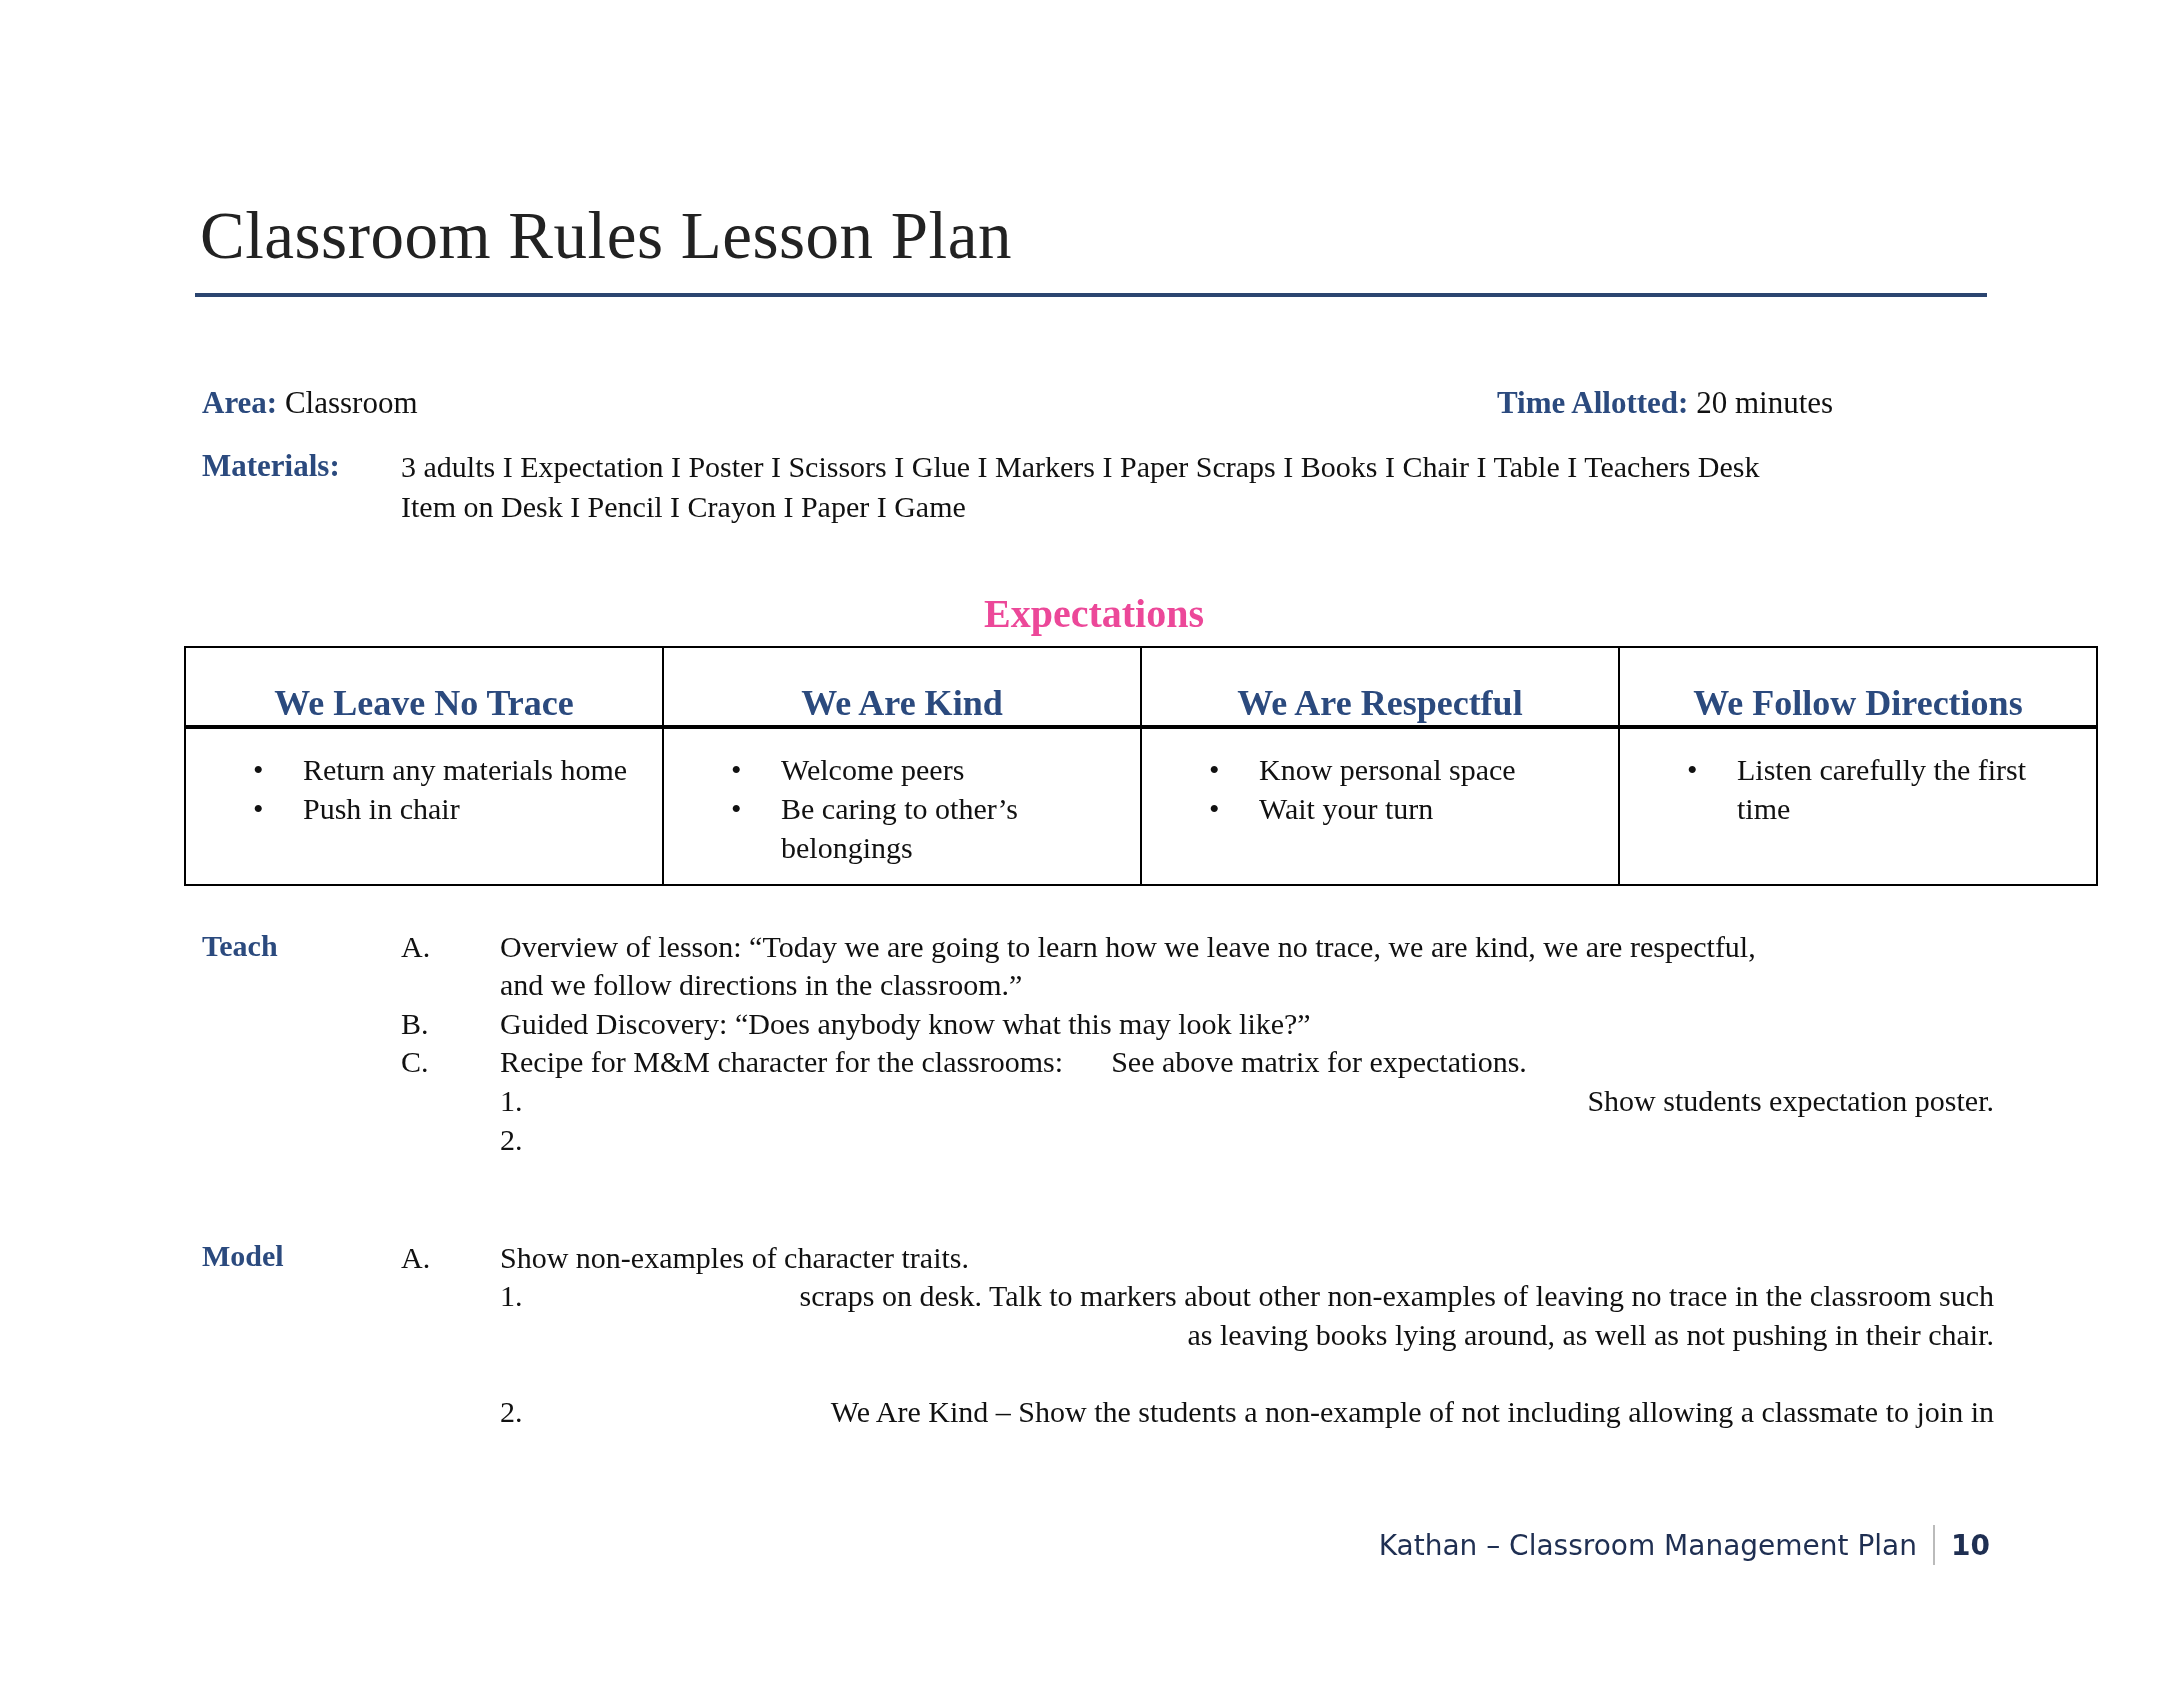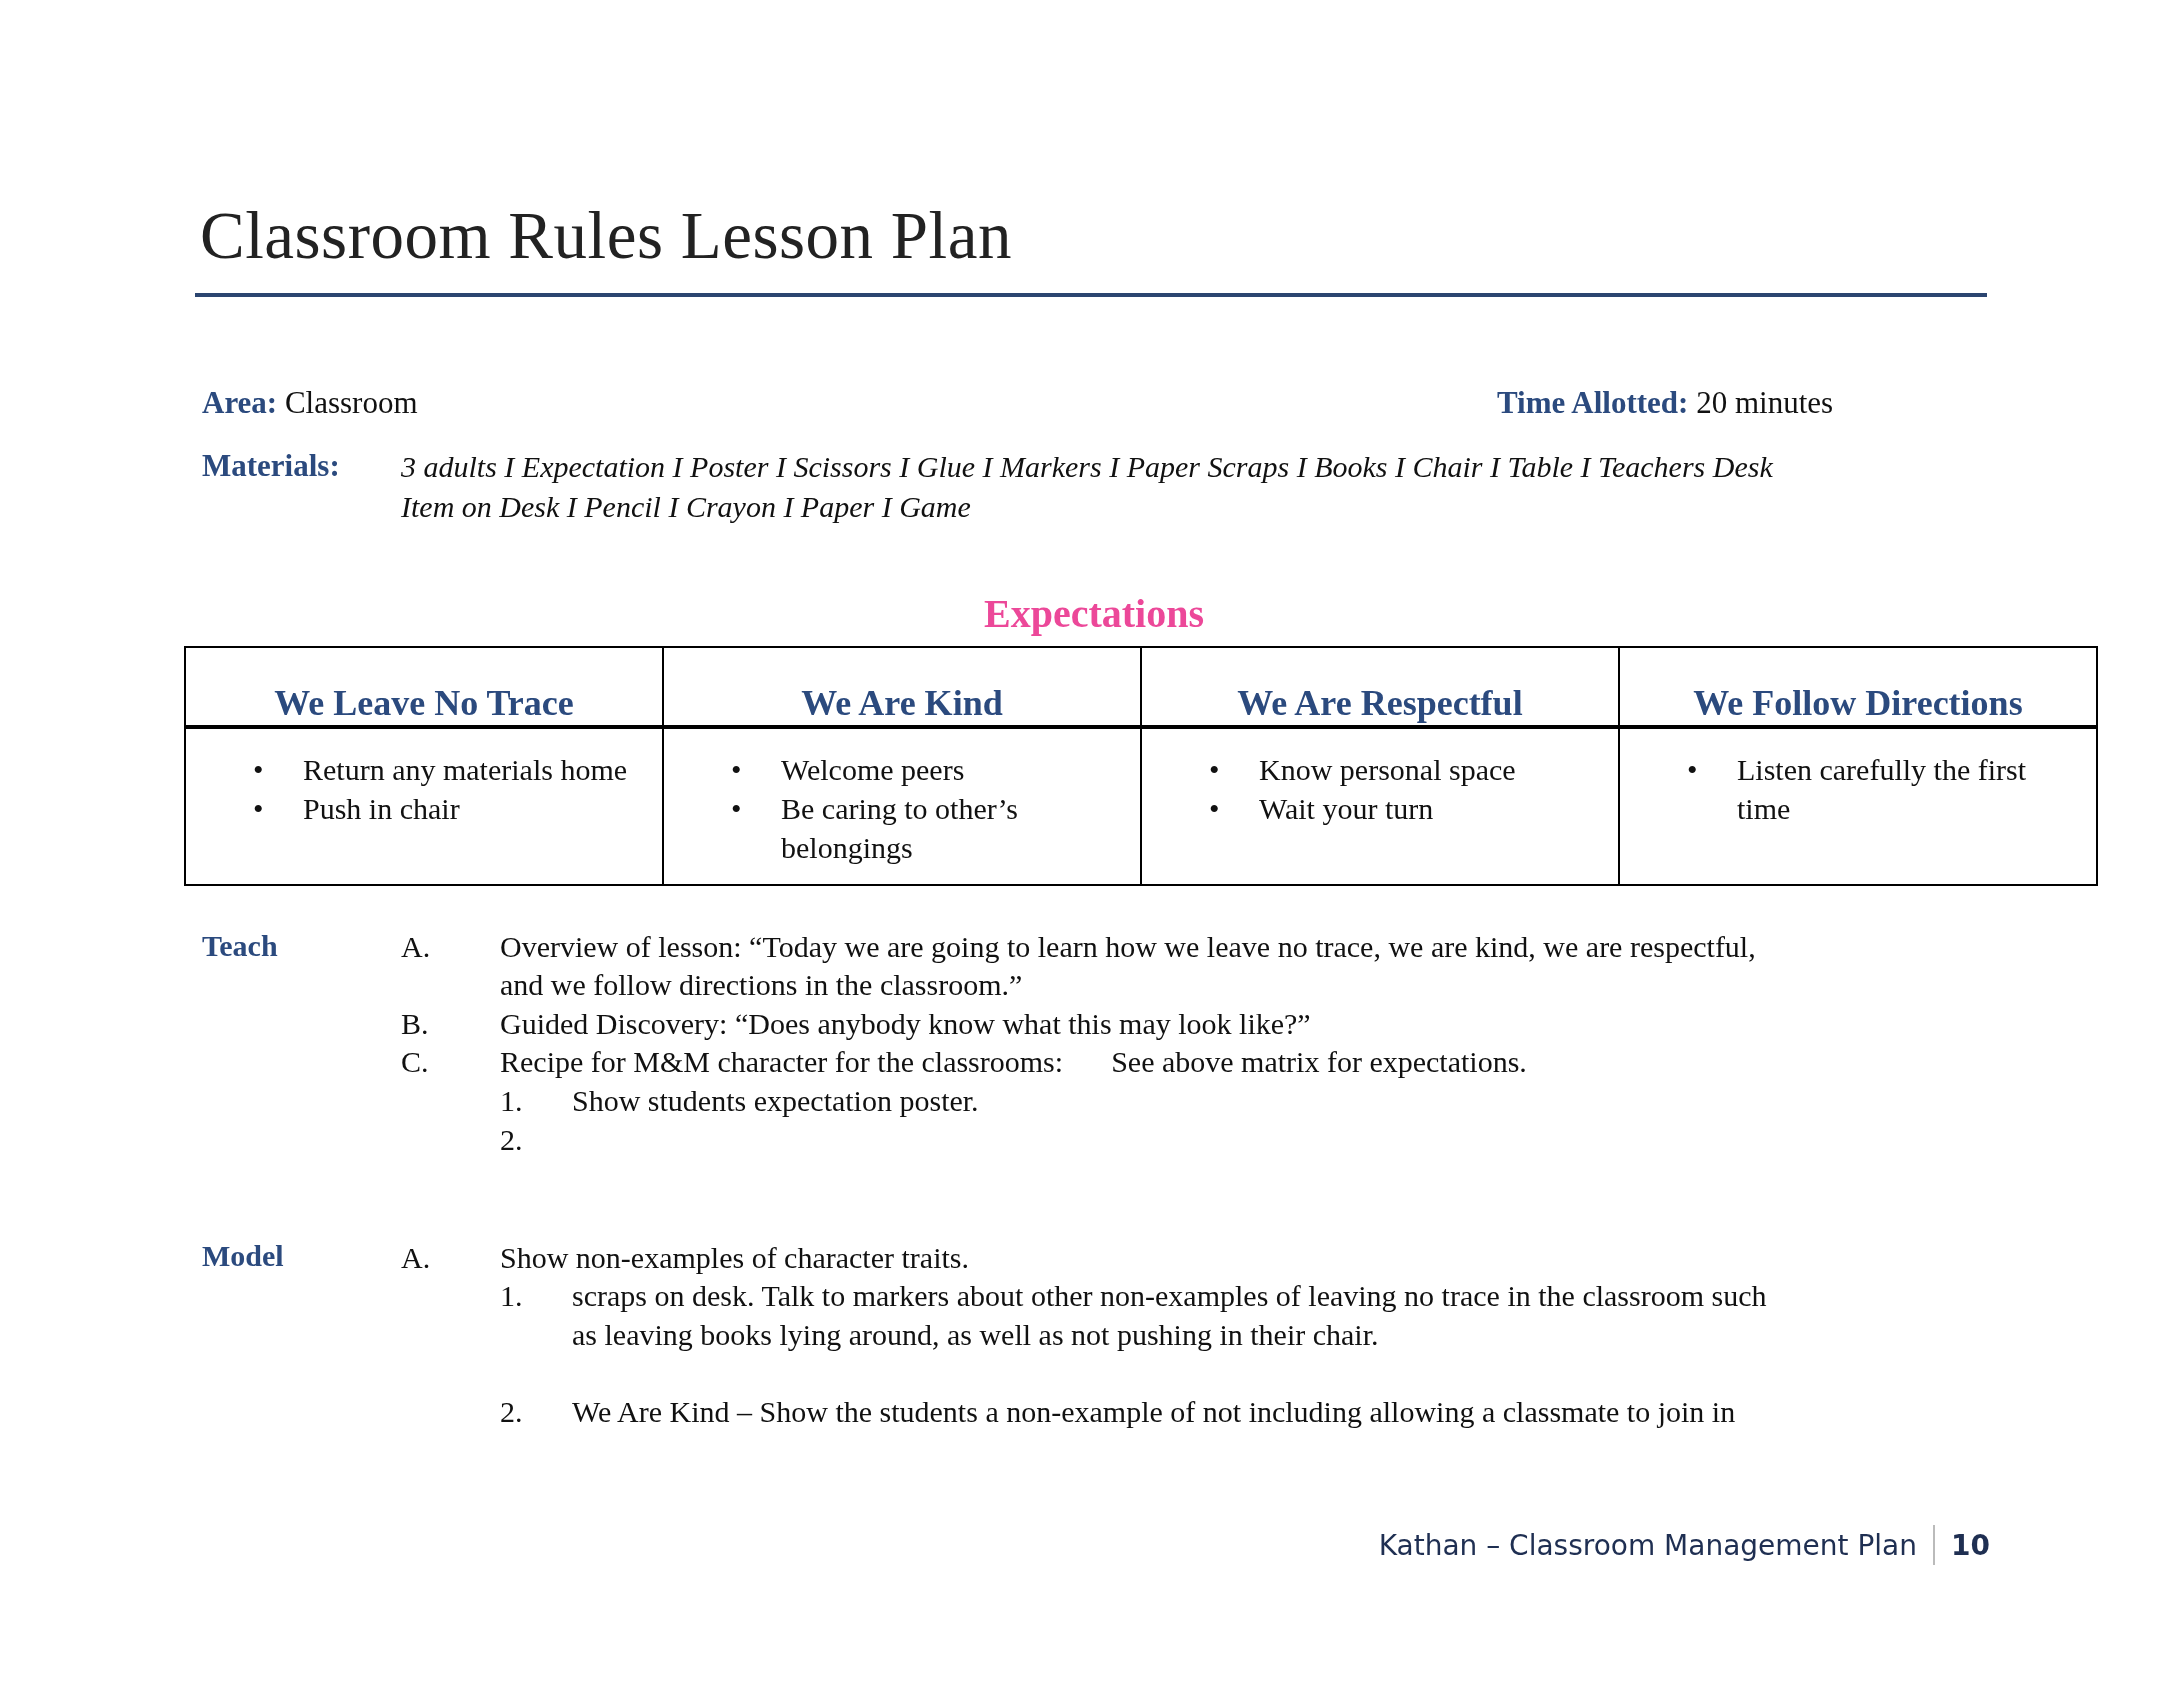--- a/index.html
+++ b/index.html
@@ -27,21 +27,21 @@
       color: #2b4a7e; font-weight: bold;
     }
     .meta {
       font-size: 31px; white-space: nowrap; line-height: 1;
     }
     .area { left: 202px; top: 387px; text-align: right; }
     .time { left: 1497px; top: 387px; }
     .materials-label { left: 202px; top: 450px; font-size: 31px; line-height: 1; white-space: nowrap; }
     .materials-text {
       left: 401px; top: 447px; width: 1604px;
-      font-size: 30px; line-height: 40px; font-style: italic;
+      font-size: 30px; line-height: 40px;
     }
     .exp-heading {
       left: 0; width: 2178px; top: 594px; text-align: center;
       font-size: 40px; font-weight: bold; color: #ec4899;
       line-height: 1;
     }
     .exp-heading span { display: inline-block; margin-left: 10px; }
     table.exp {
       position: absolute; left: 184px; top: 646px;
       width: 1914px; height: 238px;
@@ -74,21 +74,21 @@
     .section-label {
       left: 202px; font-size: 30px; line-height: 1;
       color: #2b4a7e; font-weight: bold;
     }
     .row {
       position: absolute; font-size: 30px; line-height: 39px;
     }
     .letter { position: absolute; left: 401px; }
     .ltext { position: absolute; left: 500px; width: 1495px; }
     .num { position: absolute; left: 500px; }
-    .ntext { position: absolute; left: 572px; width: 1445px; }
+    .ntext { position: absolute; left: 549px; width: 1445px; text-align: right; }
     .tab-gap { display: inline-block; width: 48px; }
     .footer {
       right: 188px; top: 1525px;
       font-family: "DejaVu Sans", "Liberation Sans", sans-serif;
       font-size: 28px; color: #1f2f52;
       display: flex; align-items: center; white-space: nowrap;
     }
     .footer .sep {
       display: inline-block; width: 2px; height: 40px; background: #bbb;
       margin: 0 16px;

